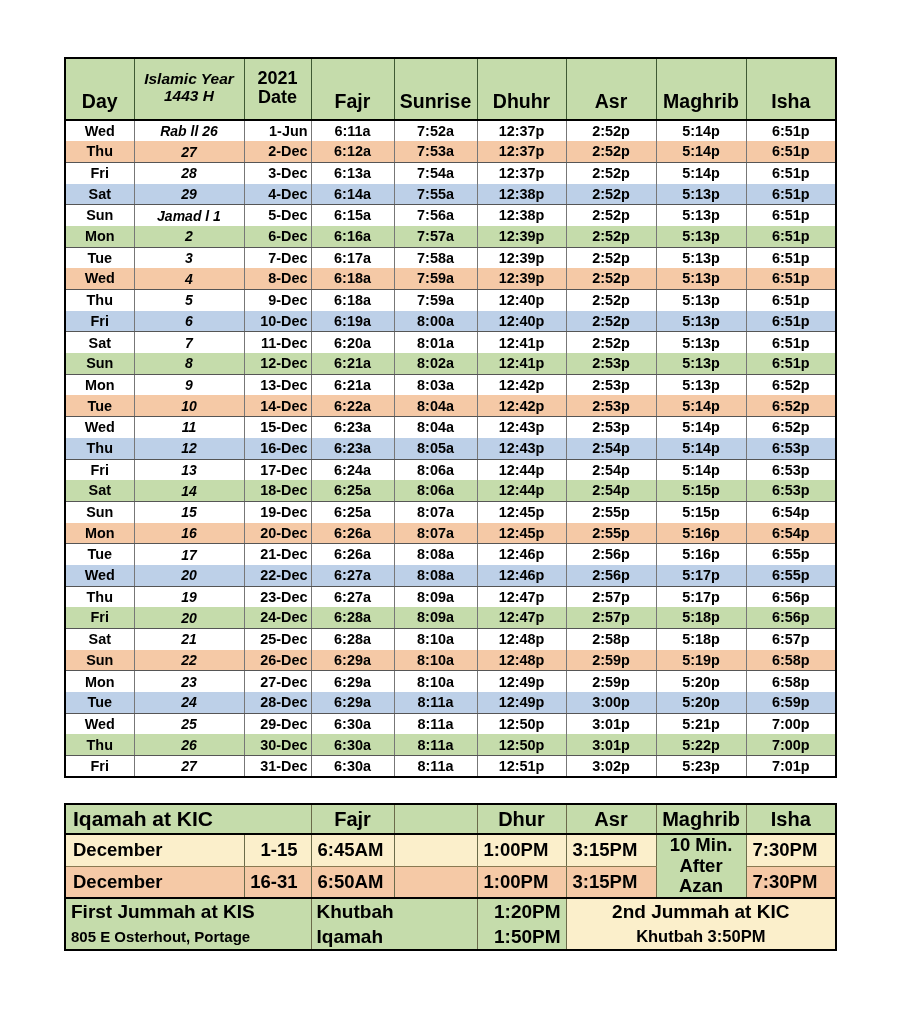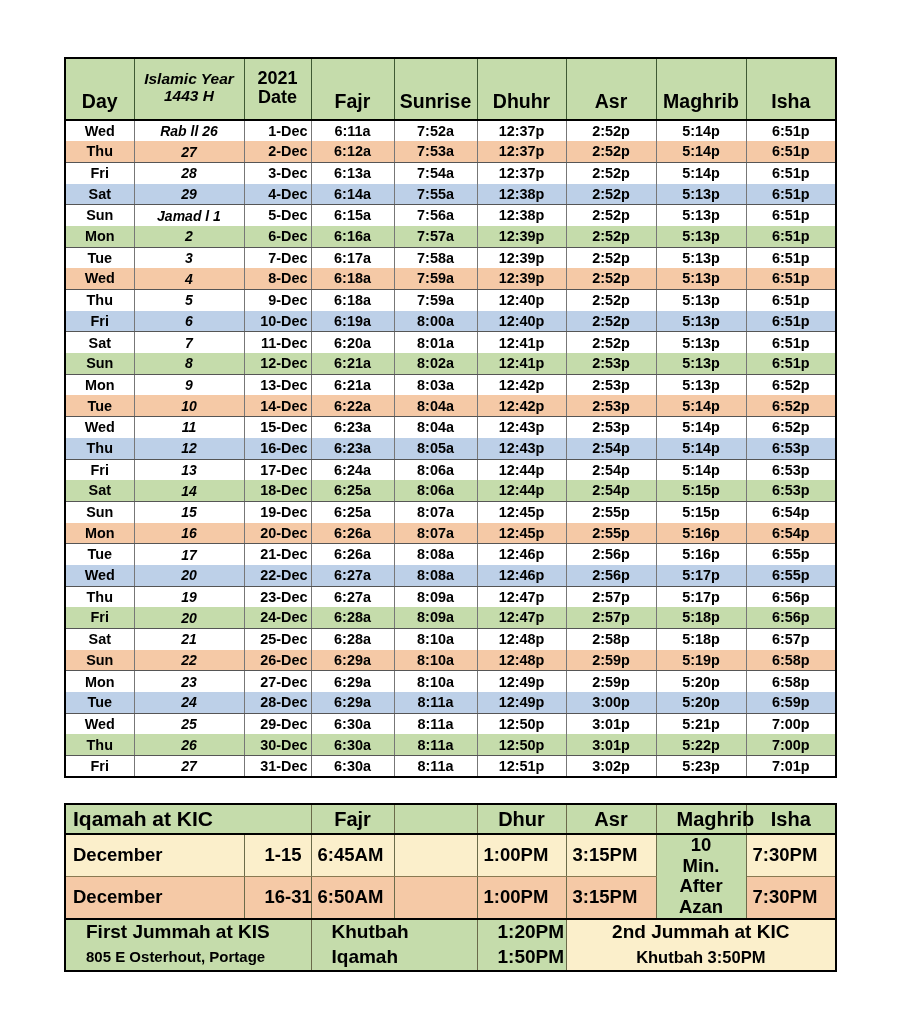--- a/index.html
+++ b/index.html
@@ -125,21 +125,21 @@
   table.iq col.i3 { width: 67px; }
   table.iq col.i4 { width: 83px; }
   table.iq col.i5 { width: 83px; }
   table.iq col.i6 { width: 89px; }
   table.iq col.i7 { width: 90px; }
   table.iq col.i8 { width: 90px; }
   table.iq col.i9 { width: 90px; }
 
   table.iq td, table.iq th {
     box-sizing: border-box;
-    padding: 0 20px;
+    padding: 0 5px;
     color: #000;
     font-weight: bold;
     border-right: 1.4px solid #6b6b4a;
     white-space: nowrap;
   }
   table.iq tr.iq-head td {
     background: #c5dcab;
     height: 30px;
     font-size: 20px;
     text-align: center;
@@ -249,21 +249,21 @@
           <th>Dhuhr</th>
           <th>Asr</th>
           <th>Maghrib</th>
           <th>Isha</th>
         </tr>
       </thead>
       <tbody id="cal-body">
           <tr class="bg-w">
             <td class="day">Wed</td>
             <td class="hij">Rab ll 26</td>
-            <td class="date">1-Dec</td>
+            <td class="date">1-Jun</td>
             <td>6:11a</td>
             <td>7:52a</td>
             <td>12:37p</td>
             <td>2:52p</td>
             <td>5:14p</td>
             <td>6:51p</td>
           </tr>
           <tr class="bg-o pair-end">
             <td class="day">Thu</td>
             <td class="hij">27</td>

